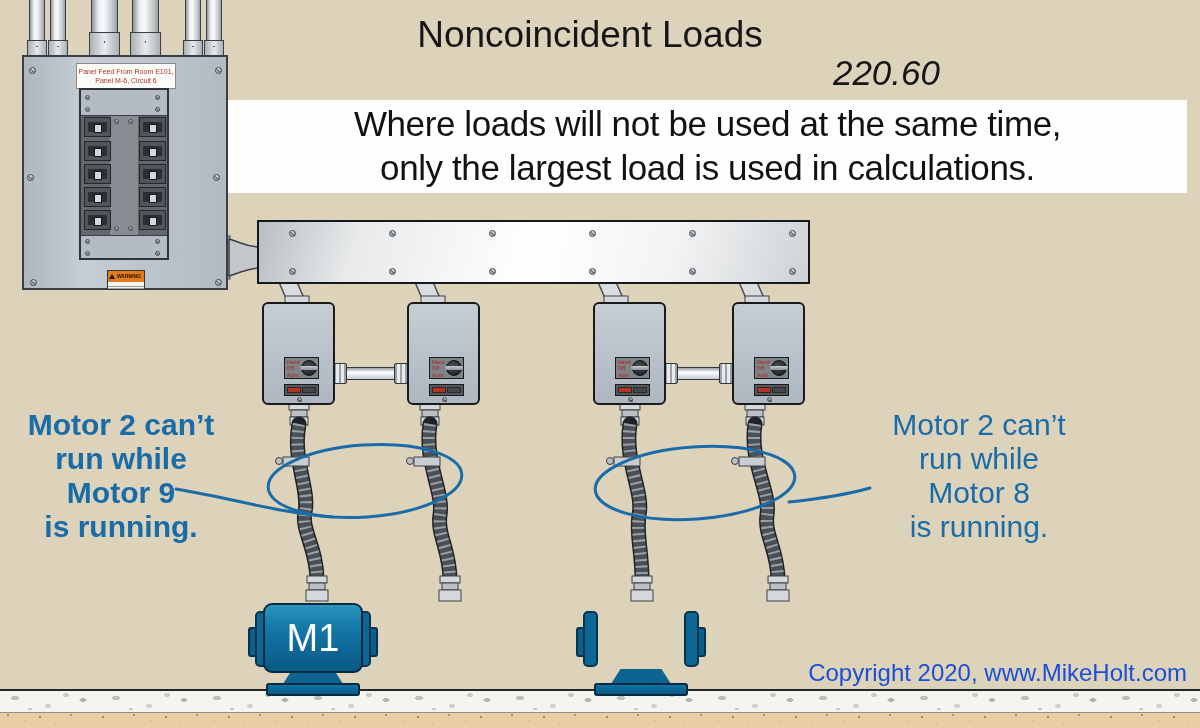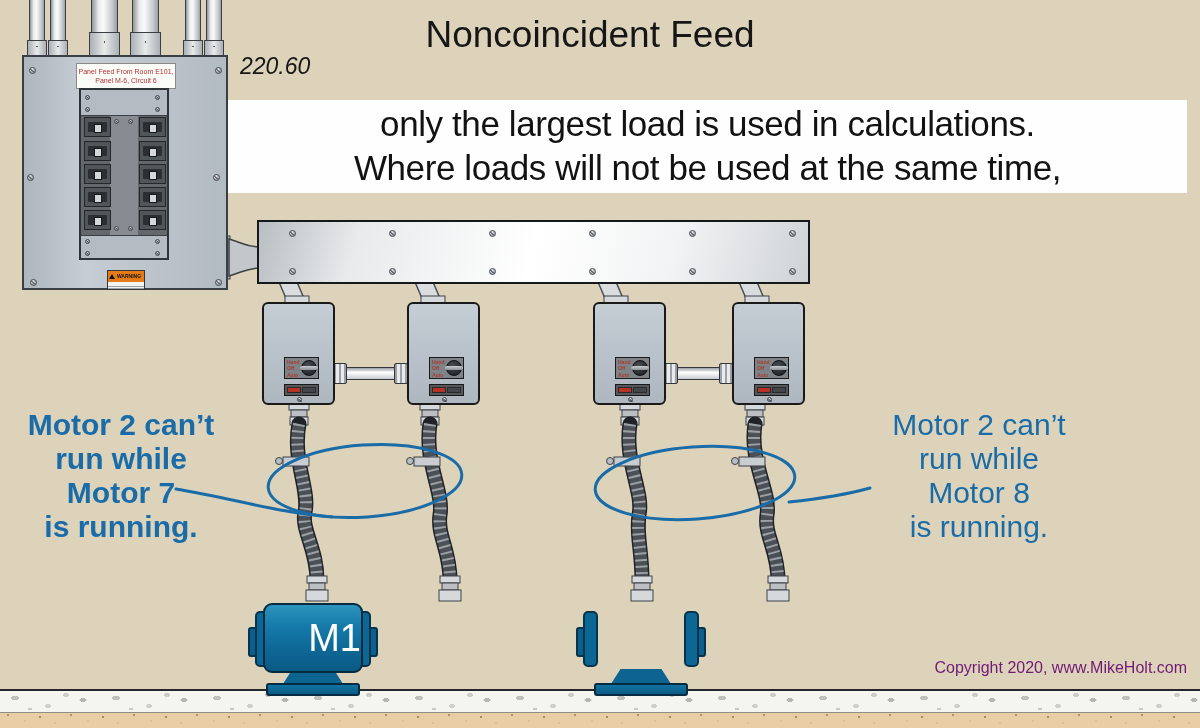--- a/index.html
+++ b/index.html
@@ -109,35 +109,35 @@
   .e-l{left:-15px;} .e-r{left:105px;}
   .m-cap{position:absolute;top:8px;width:15px;height:56px;background:#0d6795;border:2px solid #07344d;border-radius:5px;}
   .c-l{left:-8px;} .c-r{left:93px;}
   .m-neck{position:absolute;left:18px;top:66px;width:64px;height:18px;background:#0d6491;
     clip-path:polygon(0% 100%,18% 0%,82% 0%,100% 100%);}
   .m-base{position:absolute;left:3px;top:80px;width:94px;height:13px;border:2px solid #062a40;border-radius:3px;
     background:linear-gradient(180deg,#1273a3,#0a5a84);}
   .m-body{position:absolute;left:0;top:0;width:100px;height:70px;border:2px solid #062a40;border-radius:9px;
     background:linear-gradient(180deg,#2c94bd 0%,#1478a8 35%,#0e6694 70%,#0a5a85 100%);}
   .m-label{position:absolute;left:0;top:0;width:100%;height:100%;color:#ffffff;font-size:38px;
-    line-height:66px;text-align:right;}
+    line-height:66px;text-align:center;}
 
   
   .title1{position:absolute;left:240px;top:14px;width:700px;text-align:center;
     font-size:37px;color:#161616;}
-  .title2{position:absolute;left:240px;top:53px;width:700px;text-align:left;
-    font-size:23px;font-style:italic;color:#161616;}
+  .title2{position:absolute;left:240px;top:53px;width:700px;text-align:right;
+    font-size:35px;font-style:italic;color:#161616;}
   .rulebox{position:absolute;left:228px;top:100px;width:959px;height:93px;background:#fefefe;}
   .ruletext{position:absolute;left:0;top:2px;width:100%;text-align:center;font-size:35px;
     line-height:44px;color:#121212;letter-spacing:-0.4px;}
   .note{position:absolute;width:226px;text-align:center;color:#1a6ca8;font-size:30px;line-height:34px;}
   .note-left{left:8px;top:408px;font-weight:bold;}
   .note-right{left:866px;top:408px;}
   .copyright{position:absolute;left:787px;top:659px;width:400px;text-align:right;
-    font-size:16px;color:#701a75;}
+    font-size:24px;color:#1d4ed8;}
 </style>
 </head>
 <body>
 
 <div class="scene">
 
   <div class="sand"></div>
   <div class="concrete"></div>
 
   <svg class="layer" width="1200" height="728">
@@ -378,33 +378,33 @@
     <div class="m-base"></div>
   </div>
 
   <svg class="layer" width="1200" height="728">
     <ellipse class="hl" cx="365" cy="481" rx="97" ry="36" transform="rotate(-4 365 481)"></ellipse>
     <path class="hl" d="M176,489 C235,499 280,513 332,517"></path>
     <ellipse class="hl" cx="695" cy="483" rx="100" ry="36" transform="rotate(-4 695 483)"></ellipse>
     <path class="hl" d="M789,502 C818,499 845,495 870,488"></path>
   </svg>
 
-  <div class="title1">Noncoincident Feed</div>
+  <div class="title1">Noncoincident Loads</div>
   <div class="title2">220.60</div>
   <div class="rulebox">
     <div class="ruletext">
+      <div>Where loads will not be used at the same time,</div>
       <div>only the largest load is used in calculations.</div>
-      <div>Where loads will not be used at the same time,</div>
     </div>
   </div>
 
   <div class="note note-left">
     <div>Motor 2 can’t</div>
     <div>run while</div>
-    <div>Motor 7</div>
+    <div>Motor 9</div>
     <div>is running.</div>
   </div>
   <div class="note note-right">
     <div>Motor 2 can’t</div>
     <div>run while</div>
     <div>Motor 8</div>
     <div>is running.</div>
   </div>
 
   <div class="copyright">Copyright 2020, www.MikeHolt.com</div>

